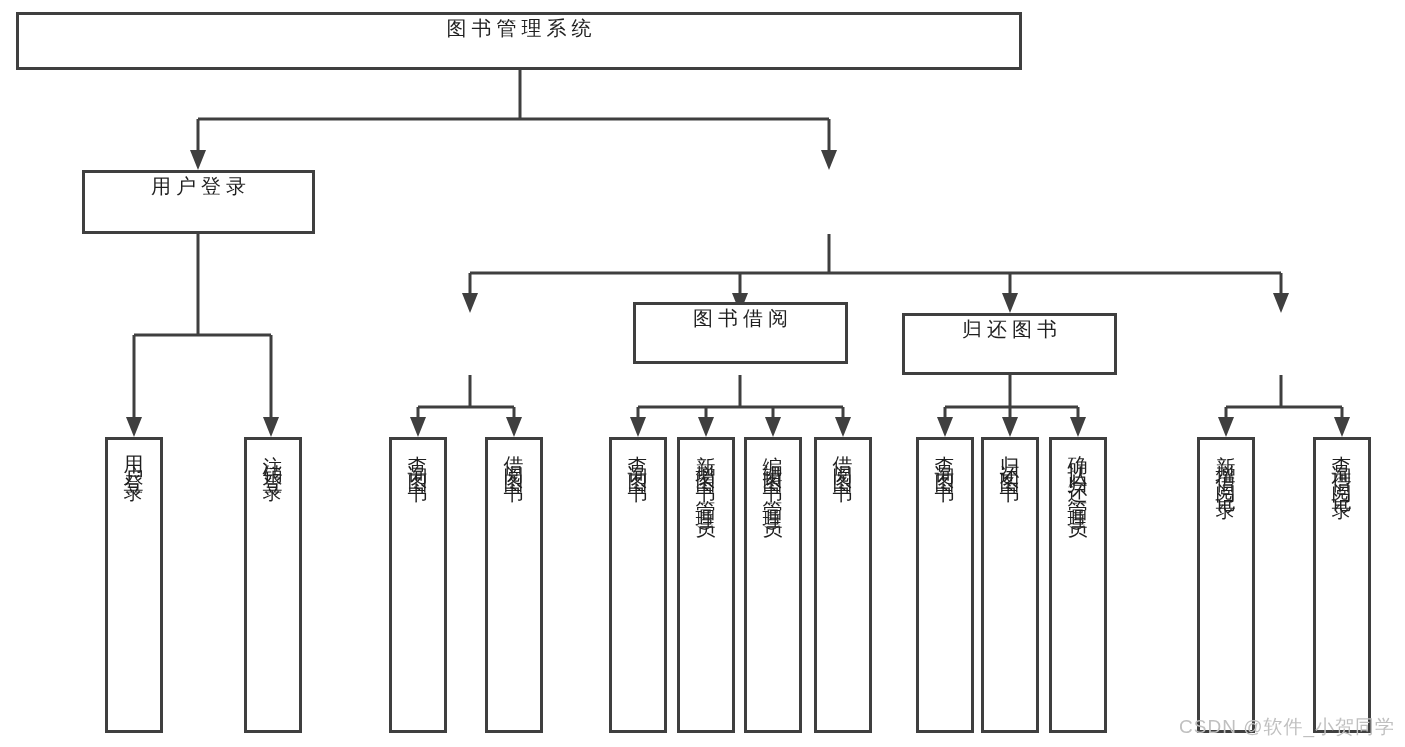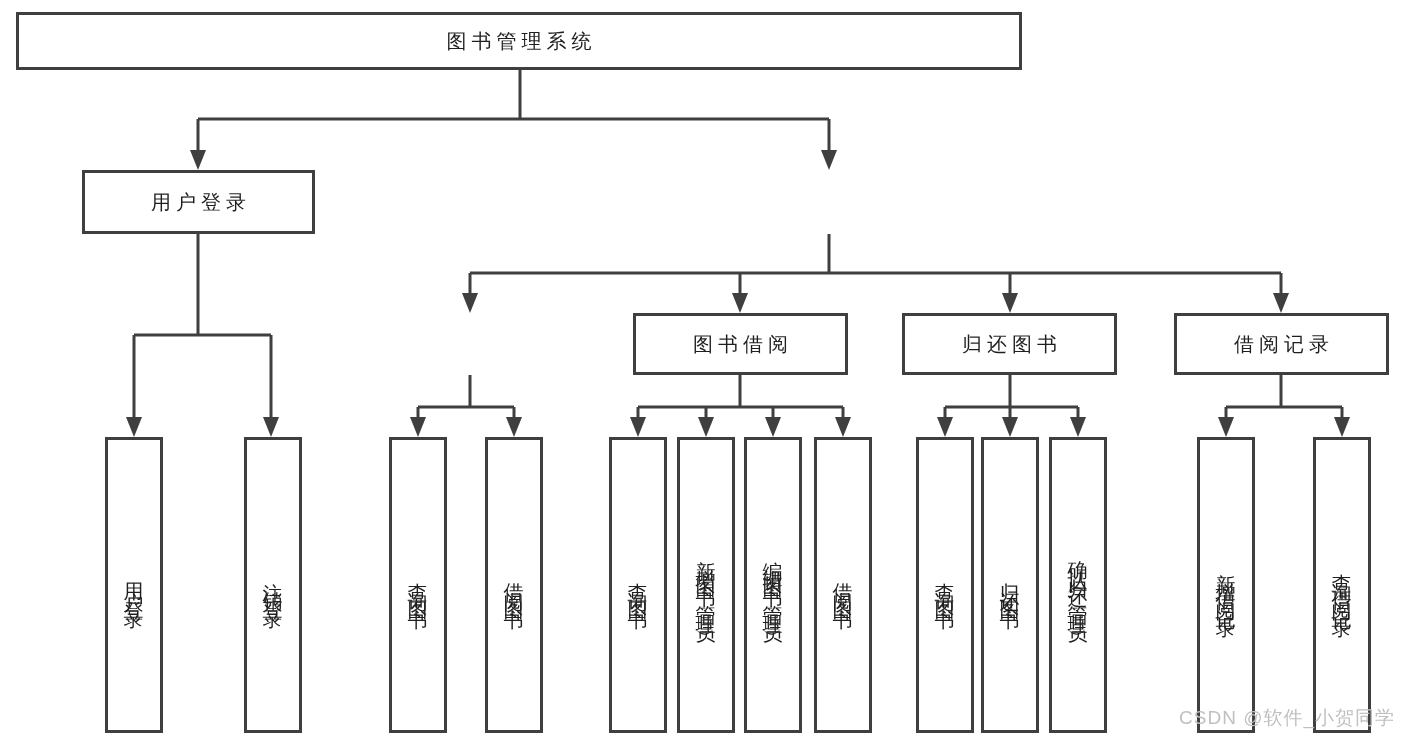--- a/index.html
+++ b/index.html
@@ -27,21 +27,21 @@
   .connectors polygon {
     fill: #3f3f3f;
     stroke: none;
   }
 
   .node {
     position: absolute;
     background: #ffffff;
     border: 3px solid #3f3f3f;
     display: flex;
-    align-items: center;
+    align-items: flex-start;
     justify-content: center;
     color: #1f1f1f;
   }
 
   .h-label {
     font-size: 20px;
     letter-spacing: 5px;
     white-space: nowrap;
     text-indent: 5px; 
   }
@@ -56,21 +56,21 @@
     text-orientation: mixed;
     font-size: 20px;
     letter-spacing: 9px;
     line-height: 1;
     white-space: nowrap;
   }
 
   .watermark {
     position: absolute;
     right: 10px;
-    bottom: 16px;
+    bottom: 7px;
     font-size: 19px;
     letter-spacing: 1px;
     color: #c0c0c0;
     white-space: nowrap;
     margin-left: 44px;
   }
 </style>
 </head>
 <body>
 
@@ -139,29 +139,26 @@
   </svg>
 
   <div class="node" style="left:16px;top:12px;width:1006px;height:58px">
     <span class="h-label">图书管理系统</span>
   </div>
 
   <div class="node" style="left:82px;top:170px;width:233px;height:64px">
     <span class="h-label">用户登录</span>
   </div>
 
-  <div class="node" style="left:633px;top:313px;width:215px;height:62px">
+  <div class="node" style="left:633px;top:302px;width:215px;height:62px">
     <span class="h-label">图书借阅</span>
   </div>
   <div class="node" style="left:902px;top:313px;width:215px;height:62px">
     <span class="h-label">归还图书</span>
   </div>
-  <div class="node" style="left:1174px;top:313px;width:215px;height:62px">
-    <span class="h-label">借阅记录</span>
-  </div>
 
   <div class="node leaf" style="left:105px">
     <span class="v-label">用户登录</span>
   </div>
   <div class="node leaf" style="left:244px">
     <span class="v-label">注销登录</span>
   </div>
 
   <div class="node leaf" style="left:389px">
     <span class="v-label">查询图书</span>

